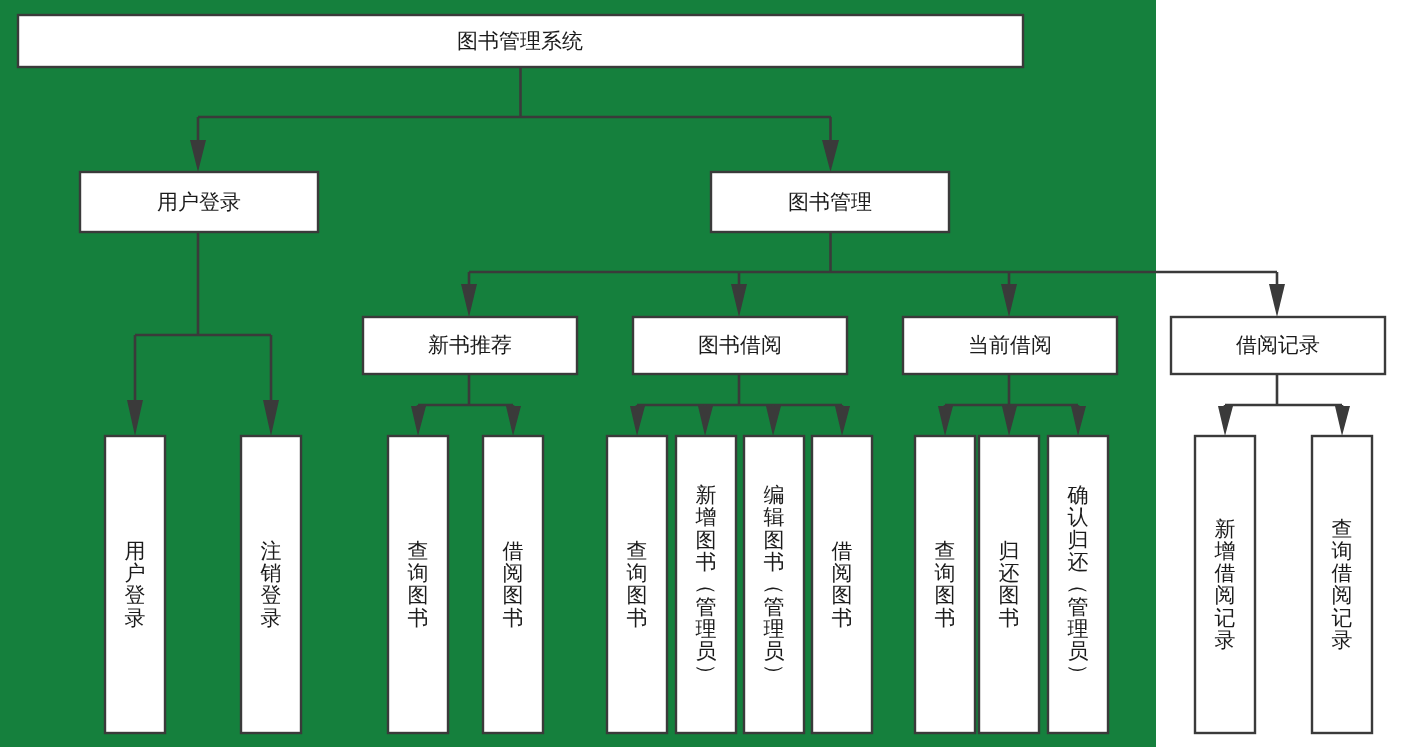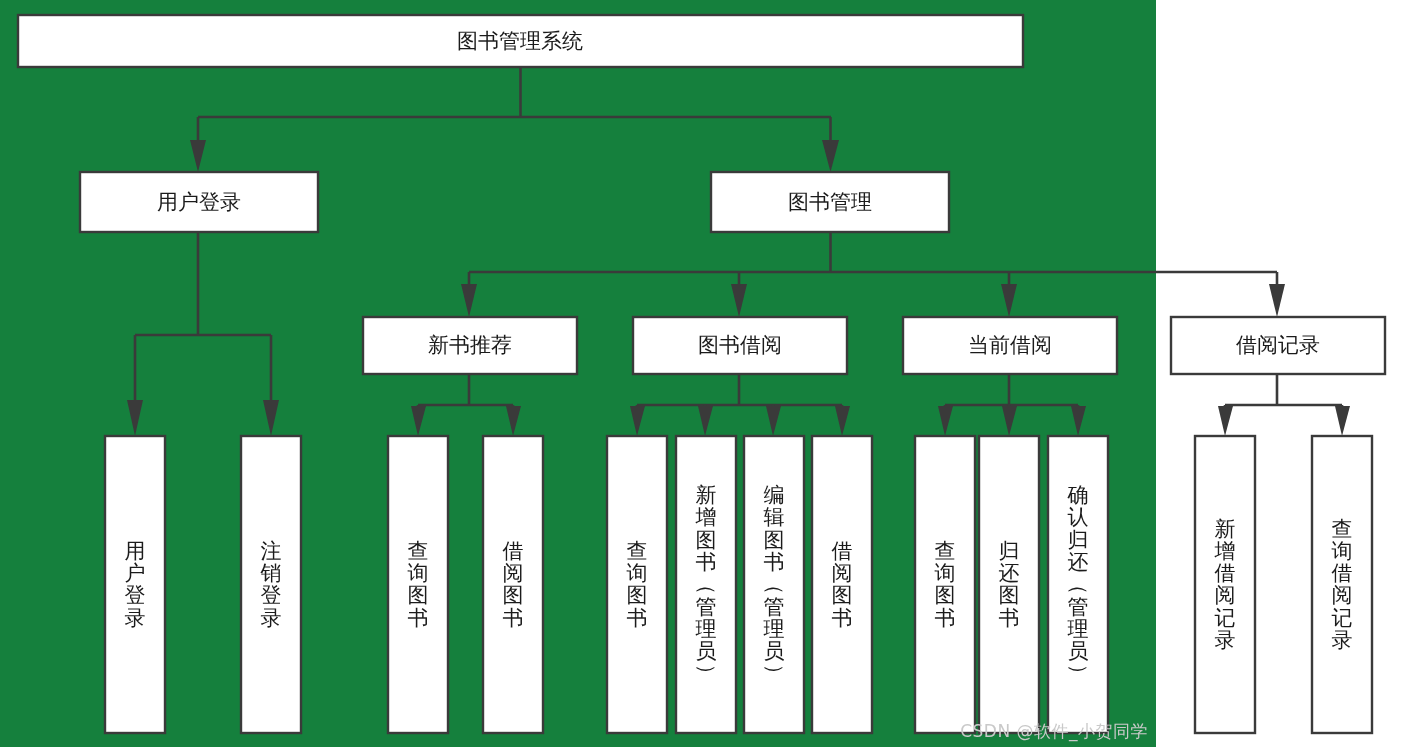--- a/index.html
+++ b/index.html
@@ -293,14 +293,13 @@
     </div>
   <div class="vlabel" style="left: 1312px; top: 436px; width: 60px; height: 297px; padding-top: 81.6px;">
       <span style="height: 22.3px; line-height: 22.3px;">查</span>
       <span style="height: 22.3px; line-height: 22.3px;">询</span>
       <span style="height: 22.3px; line-height: 22.3px;">借</span>
       <span style="height: 22.3px; line-height: 22.3px;">阅</span>
       <span style="height: 22.3px; line-height: 22.3px;">记</span>
       <span style="height: 22.3px; line-height: 22.3px;">录</span>
     </div>
 
-  <div class="watermark">CSDN @软件_小贺同学</div>
 </div>
 
 </body></html>

